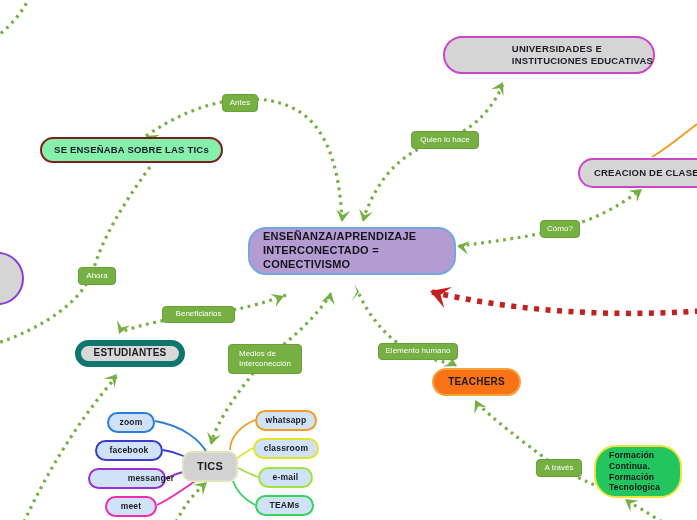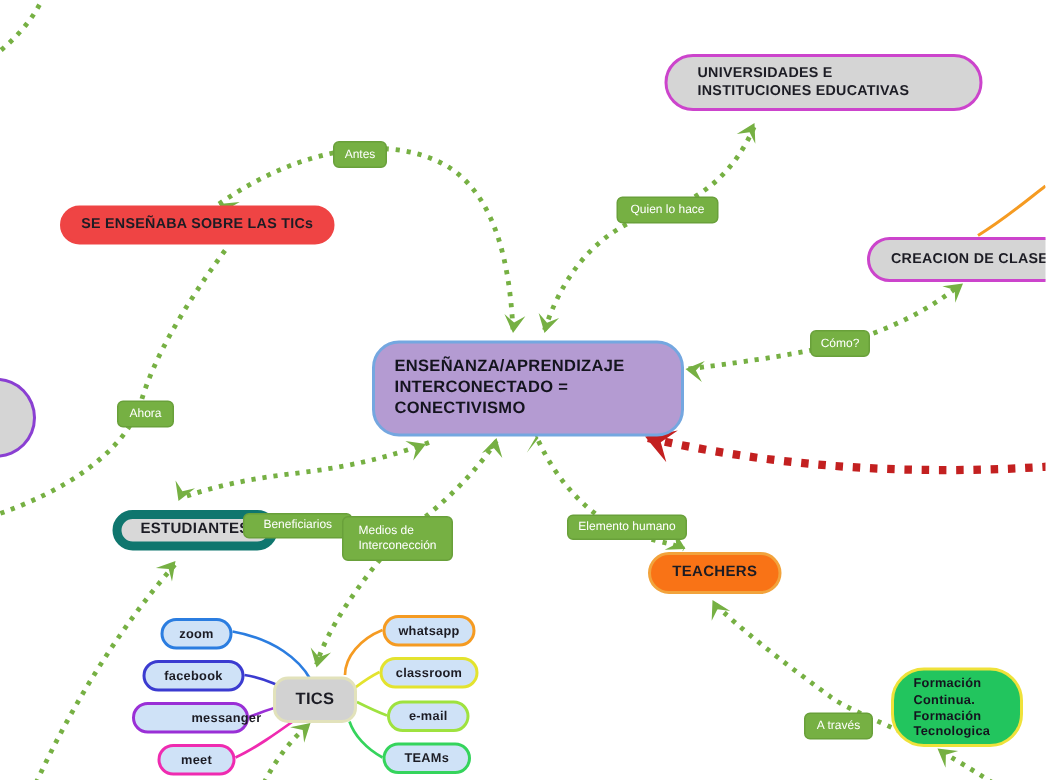--- a/index.html
+++ b/index.html
@@ -23,23 +23,23 @@
 
   .edge-label{
     position:absolute;z-index:3;box-sizing:border-box;
     background:#76b043;border:1px solid #69a03a;border-radius:4px;
     color:#ffffff;font-size:8px;font-weight:normal;
     display:flex;align-items:center;justify-content:center;text-align:left;
     padding:2px 5px;white-space:pre-line;line-height:1.3;
   }
 
   
-  .n-central{left:248px;top:227px;width:208px;height:64px;background:#b49bd2;border:2px solid #74a7e0;border-radius:18px;font-size:11px;padding-left:13px;color:#14141e;}
-  .n-universidades{left:443px;top:36px;width:212px;height:38px;background:#d5d5d5;border:2px solid #cc44cc;border-radius:19px;font-size:9.5px;padding-left:20px;}
-  .n-se-ensenaba{left:40px;top:137px;width:183px;height:26px;background:#ef4444;border:2px solid #ef4444;border-radius:13px;font-size:9.5px;}
+  .n-central{left:248px;top:227px;width:208px;height:48px;background:#b49bd2;border:2px solid #74a7e0;border-radius:18px;font-size:11px;padding-left:13px;color:#14141e;}
+  .n-universidades{left:443px;top:36px;width:212px;height:38px;background:#d5d5d5;border:2px solid #cc44cc;border-radius:19px;font-size:9.5px;padding-left:20px;justify-content:flex-end;}
+  .n-se-ensenaba{left:40px;top:137px;width:183px;height:26px;background:#86efac;border:2px solid #7f1d1d;border-radius:13px;font-size:9.5px;}
   .n-creacion{left:578px;top:158px;width:140px;height:30px;background:#d5d5d5;border:2px solid #cc44cc;border-radius:15px;font-size:9.5px;padding-left:14px;}
   .n-estudiantes{left:75px;top:340px;width:110px;height:27px;background:#d8d8d8;border:6px solid #0f766e;border-radius:14px;font-size:10px;}
   .n-teachers{left:432px;top:368px;width:89px;height:28px;background:#f97316;border:2px solid #f2a33c;border-radius:14px;font-size:10px;}
   .n-formacion{left:594px;top:445px;width:88px;height:53px;background:#22c55e;border:2px solid #efe23a;border-radius:22px;font-size:8.5px;padding-left:13px;color:#14141e;}
   .n-partial{left:-28px;top:252px;width:52px;height:53px;background:#d5d5d5;border:2px solid #8a3fd2;border-radius:50%;}
   .n-tics{left:182px;top:451px;width:56px;height:31px;background:#d2d2d2;border:2px solid #e2e2bb;border-radius:10px;font-size:11px;}
   .child{background:#cfe2f7;border-radius:11px;font-size:8.5px;height:21px;justify-content:center;text-align:center;}
   .n-zoom{left:107px;top:412px;width:48px;border:2px solid #2b7de0;}
   .n-facebook{left:95px;top:440px;width:68px;border:2px solid #3b3bd0;}
   .n-messanger{left:88px;top:468px;width:78px;border:2px solid #9a2fd6;padding-left:48px;}
@@ -47,24 +47,24 @@
   .n-whatsapp{left:255px;top:410px;width:62px;border:2px solid #f59b22;}
   .n-classroom{left:253px;top:438px;width:66px;border:2px solid #e3e32e;}
   .n-email{left:258px;top:467px;width:55px;border:2px solid #9fe23f;}
   .n-teams{left:255px;top:495px;width:59px;border:2px solid #35d45c;}
 
   
   .l-antes{left:222px;top:94px;width:36px;height:18px;}
   .l-quien{left:411px;top:131px;width:68px;height:18px;}
   .l-como{left:540px;top:220px;width:40px;height:18px;}
   .l-ahora{left:78px;top:267px;width:38px;height:18px;}
-  .l-beneficiarios{left:162px;top:306px;width:73px;height:17px;margin-top:36px;}
+  .l-beneficiarios{left:162px;top:306px;width:73px;height:17px;}
   .l-medios{left:228px;top:344px;width:74px;height:30px;}
   .l-elemento{left:378px;top:343px;width:80px;height:17px;}
-  .l-atraves{left:536px;top:459px;width:46px;height:18px;margin-top:16px;}
+  .l-atraves{left:536px;top:459px;width:46px;height:18px;}
 </style>
 </head>
 <body>
 
 <svg id="connector-layer" width="697" height="520" viewBox="0 0 697 520">
 
   <g fill="none" stroke="#76b043" stroke-width="3.2" stroke-dasharray="2.8 4.6">
     <path d="M 146 136 C 200 98, 262 88, 300 112 C 332 133, 340 180, 342 220"></path>
     <path d="M 363 220 C 378 175, 405 150, 440 141 C 472 132, 492 110, 503 84"></path>
     <path d="M 150 167 C 122 205, 102 240, 94 268 C 84 300, 45 328, -8 345"></path>

